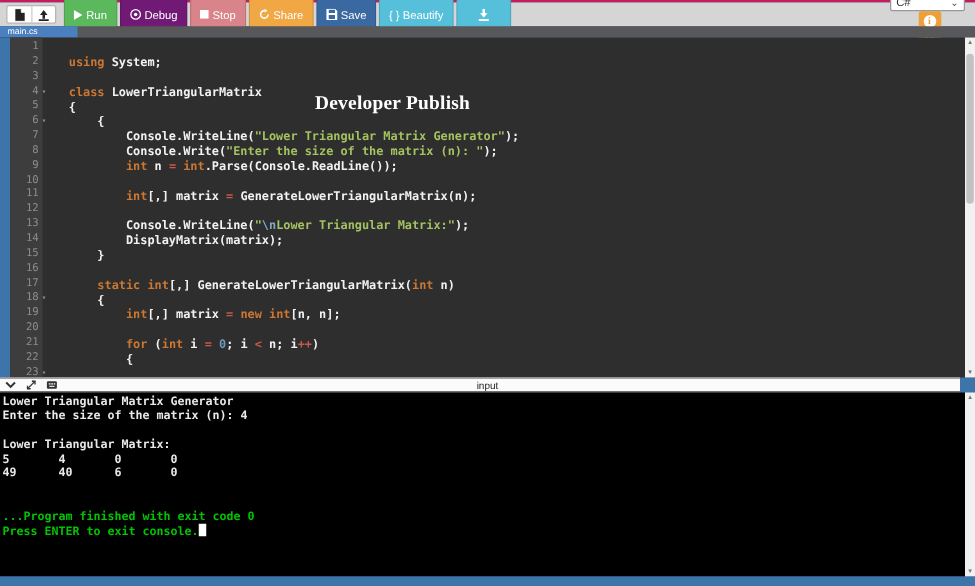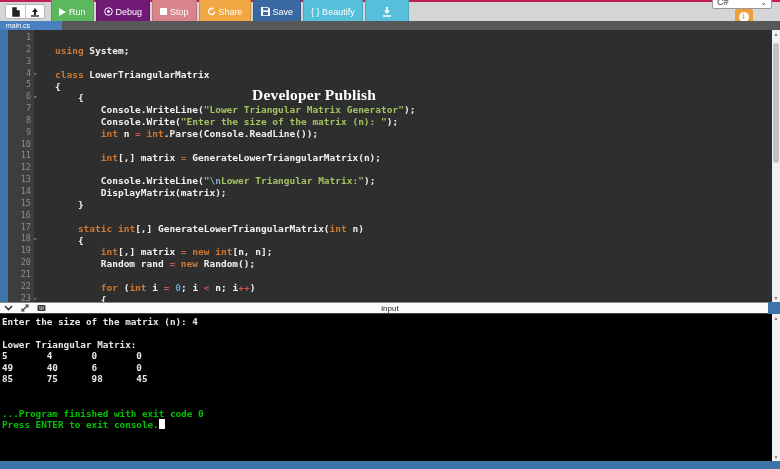--- a/index.html
+++ b/index.html
@@ -53,21 +53,21 @@
             padding-top:2px; font-family:"DejaVu Sans Mono", monospace; font-size:8.5px;
             color:#8d8d8d; text-align:right; }
   .gline { height:11.85px; line-height:11.85px; padding-right:3px; position:relative; }
   .gline .fold { position:absolute; right:-3px; top:0; font-size:6px; color:#8d8d8d; }
   .code { position:absolute; left:34px; top:0; width:738px; height:272px; padding:2px 0 0 21px;
           font-family:"DejaVu Sans Mono", monospace; font-size:9.5px; font-weight:bold;
           color:#f2f2f2; cursor:text; overflow:hidden;margin-top:13px; }
   .cline { height:11.85px; line-height:11.85px; white-space:pre; }
   .tk-k { color:#cc7833; } .tk-s { color:#a5c261; } .tk-n { color:#6c99bb; }
   .tk-o { color:#c9574a; } .tk-e { color:#84a7c6; } .tk-p { color:#f2f2f2; }
-  .watermark { position:absolute; left:252px; top:56px; font-family:"Liberation Serif", serif;
+  .watermark { position:absolute; left:252px; top:44px; font-family:"Liberation Serif", serif;
                font-weight:bold; font-size:15.5px; color:#ffffff; letter-spacing:0.2px; z-index:3; }
 
   
   .vscroll { position:absolute; right:0; width:8px; background:#f1f1f1; z-index:4; cursor:pointer; }
   .vscroll .arr { position:absolute; left:0; width:8px; height:8px; font-size:5px; color:#777;
                   text-align:center; line-height:8px; }
   .ed-scroll { top:0; height:272px; }
   .ed-scroll .thumb { position:absolute; left:1px; top:13px; width:6px; height:120px;
                       background:#c2c2c2; border-radius:3px; }
   .con-scroll { top:0; height:147px; }
@@ -218,21 +218,20 @@
       <div class="cline">&nbsp;</div>
       <div class="cline"><span class="tk-p">        </span><span class="tk-k">int</span><span class="tk-p">[,] matrix </span><span class="tk-o">=</span><span class="tk-p"> GenerateLowerTriangularMatrix(n);</span></div>
       <div class="cline">&nbsp;</div>
       <div class="cline"><span class="tk-p">        Console.WriteLine(</span><span class="tk-s">"</span><span class="tk-e">\n</span><span class="tk-s">Lower Triangular Matrix:"</span><span class="tk-p">);</span></div>
       <div class="cline"><span class="tk-p">        DisplayMatrix(matrix);</span></div>
       <div class="cline"><span class="tk-p">    }</span></div>
       <div class="cline">&nbsp;</div>
       <div class="cline"><span class="tk-p">    </span><span class="tk-k">static</span><span class="tk-p"> </span><span class="tk-k">int</span><span class="tk-p">[,] GenerateLowerTriangularMatrix(</span><span class="tk-k">int</span><span class="tk-p"> n)</span></div>
       <div class="cline"><span class="tk-p">    {</span></div>
       <div class="cline"><span class="tk-p">        </span><span class="tk-k">int</span><span class="tk-p">[,] matrix </span><span class="tk-o">=</span><span class="tk-p"> </span><span class="tk-k">new</span><span class="tk-p"> </span><span class="tk-k">int</span><span class="tk-p">[n, n];</span></div>
-      <div class="cline"><span class="tk-p">        Random rand </span><span class="tk-o">=</span><span class="tk-p"> </span><span class="tk-k">new</span><span class="tk-p"> Random();</span></div>
       <div class="cline">&nbsp;</div>
       <div class="cline"><span class="tk-p">        </span><span class="tk-k">for</span><span class="tk-p"> (</span><span class="tk-k">int</span><span class="tk-p"> i </span><span class="tk-o">=</span><span class="tk-p"> </span><span class="tk-n">0</span><span class="tk-p">; i </span><span class="tk-o">&lt;</span><span class="tk-p"> n; i</span><span class="tk-o">++</span><span class="tk-p">)</span></div>
       <div class="cline"><span class="tk-p">        {</span></div>
     </div>
   <div class="watermark">Developer Publish</div>
   <div class="vscroll ed-scroll">
     <span class="arr" style="top:0">▲</span>
     <span class="thumb"></span>
     <span class="arr" style="bottom:0">▼</span>
   </div>
@@ -259,26 +258,26 @@
           <rect x="2" y="2.5" width="1.4" height="1.2" fill="#ddd"></rect>
           <rect x="4" y="2.5" width="1.4" height="1.2" fill="#ddd"></rect>
           <rect x="6" y="2.5" width="1.2" height="1.2" fill="#ddd"></rect>
           <rect x="2.4" y="4.6" width="4.2" height="1" fill="#ddd"></rect>
         </svg>
     </span>
   </span>
 </div>
 
 <div class="console">
+    <div class="con-line out">Lower Triangular Matrix Generator</div>
     <div class="con-line out">Enter the size of the matrix (n): 4</div>
     <div class="con-line out">&nbsp;</div>
     <div class="con-line out">Lower Triangular Matrix:</div>
     <div class="con-line out">5       4       0       0</div>
     <div class="con-line out">49      40      6       0</div>
-    <div class="con-line out">85      75      98      45</div>
     <div class="con-line out">&nbsp;</div>
     <div class="con-line out">&nbsp;</div>
     <div class="con-line ok">...Program finished with exit code 0</div>
     <div class="con-line ok">Press ENTER to exit console.<span class="cursor"></span></div>
   </div>
 <div class="console-scroll-wrap">
   <div class="vscroll con-scroll">
     <span class="arr" style="top:0">▲</span>
     <span class="arr" style="bottom:0">▼</span>
   </div>

